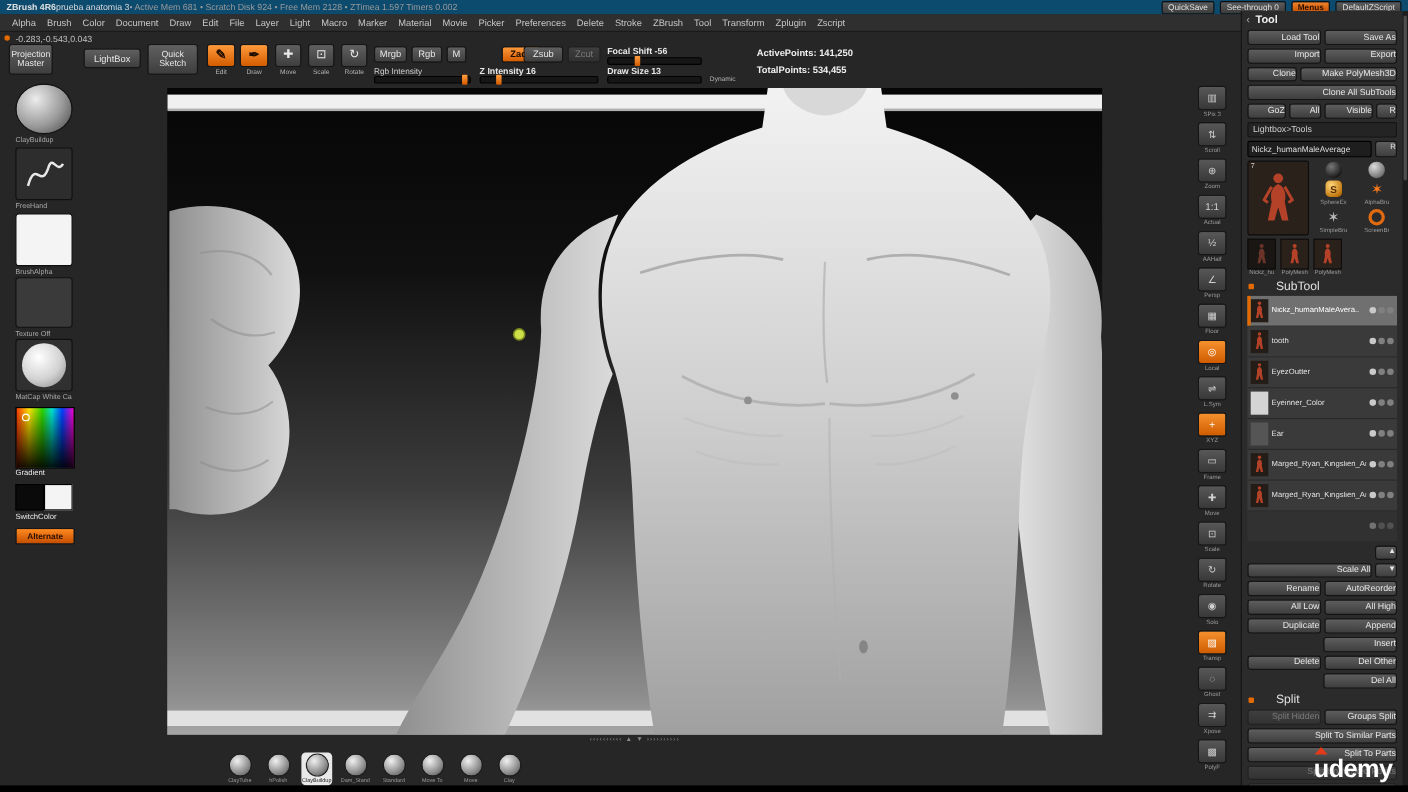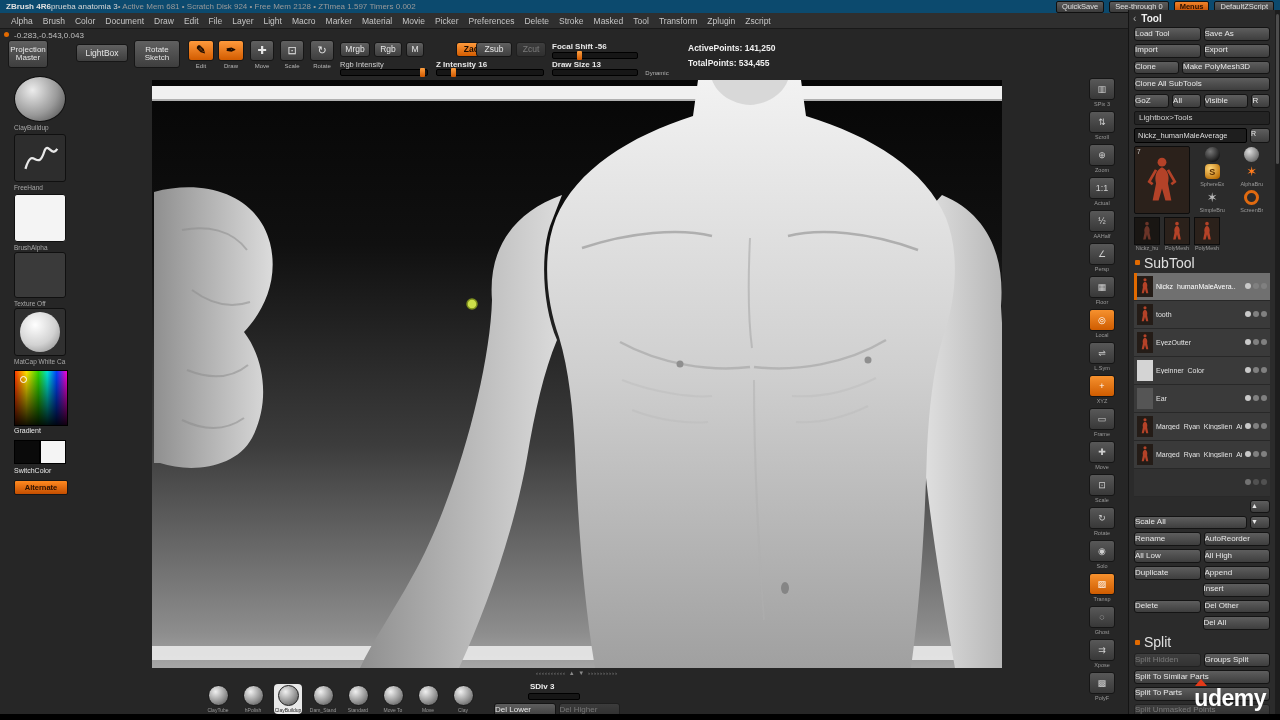--- a/index.html
+++ b/index.html
@@ -76,25 +76,25 @@
   
   .tool-panel{position:absolute;left:1128px;top:10px;width:147px;height:710px;background:#2b2b2b;
               border-left:1px solid #141414;box-sizing:border-box;padding:2px 4px;overflow:hidden;}
   .panel-scroll{position:absolute;right:0;top:10px;width:5px;height:710px;background:#1d1d1d;}
   .panel-scroll .thumb{position:absolute;left:1px;top:4px;width:3px;height:150px;background:#4d4d4d;border-radius:2px;}
   .panel-header{display:flex;align-items:center;gap:5px;margin:1px 0 3px 0;}
   .panel-header .collapse{color:#aaa;font-size:10px;}
   .panel-title{color:#f0f0f0;font-weight:bold;font-size:10px;}
   .prow{display:flex;gap:3px;margin:3px 1px;}
   .pbtn{flex:1;background:linear-gradient(#5e5e5e,#3e3e3e);border:1px solid #141414;border-radius:3px;color:#e8e8e8;
-        font-size:8px;text-align:left;padding:1.5px 0;line-height:1.1;white-space:nowrap;overflow:hidden;}
+        font-size:8px;text-align:right;padding:1.5px 0;line-height:1.1;white-space:nowrap;overflow:hidden;}
   .pbtn.sm{flex:0 0 18px;font-size:7px;}
   .pbtn.dim{opacity:.4;}
   .spacer{flex:1;}
-  .sect{display:flex;align-items:center;gap:4px;margin:4px 2px 2px 2px;font-size:14px;color:#e0e0e0;}
+  .sect{display:flex;align-items:center;gap:20px;margin:4px 2px 2px 2px;font-size:11px;color:#e0e0e0;}
   .sect .dot{width:5px;height:5px;background:#e26a00;border-radius:1px;}
   .flatbar{background:#242424;border:1px solid #141414;color:#cfcfcf;font-size:8px;padding:1.5px 4px;margin:3px 1px;border-radius:2px;}
   .toolname-row{display:flex;gap:3px;margin:3px 1px;}
   .toolname{flex:1;background:#1e1e1e;border:1px solid #000;color:#ddd;font-size:7.5px;padding:2px 3px;
             white-space:nowrap;overflow:hidden;border-radius:2px;}
   .thumb-area{display:flex;gap:4px;margin:3px 1px;}
   .big-thumb{width:54px;height:66px;background:#2b211b;border:1px solid #0d0d0d;border-radius:2px;position:relative;
              display:flex;align-items:center;justify-content:center;}
   .big-thumb .slot{position:absolute;left:2px;top:1px;font-size:6.5px;color:#cfcfcf;}
   .icon-grid{flex:1;display:grid;grid-template-columns:1fr 1fr;gap:1px 3px;align-items:center;justify-items:center;}
@@ -173,34 +173,34 @@
       <div class="menu-item">Layer</div>
       <div class="menu-item">Light</div>
       <div class="menu-item">Macro</div>
       <div class="menu-item">Marker</div>
       <div class="menu-item">Material</div>
       <div class="menu-item">Movie</div>
       <div class="menu-item">Picker</div>
       <div class="menu-item">Preferences</div>
       <div class="menu-item">Delete</div>
       <div class="menu-item">Stroke</div>
-      <div class="menu-item">Masked</div>
+      <div class="menu-item">ZBrush</div>
       <div class="menu-item">Tool</div>
       <div class="menu-item">Transform</div>
       <div class="menu-item">Zplugin</div>
       <div class="menu-item">Zscript</div>
     </div>
 
   <span class="coords-dot"></span>
   <div class="coords">-0.283,-0.543,0.043</div>
 
   <div class="toolbar">
     <div class="btn" style="left:8px;top:4px;width:40px;height:28px;font-size:8px;padding:0 4px;">Projection Master</div>
     <div class="btn" style="left:76px;top:8px;width:52px;height:18px;">LightBox</div>
-    <div class="btn" style="left:134px;top:4px;width:46px;height:28px;font-size:8px;padding:0 4px;">Rotate Sketch</div>
+    <div class="btn" style="left:134px;top:4px;width:46px;height:28px;font-size:8px;padding:0 4px;">Quick Sketch</div>
 
     <div class="btn orange" style="left:188px;top:4px;width:26px;height:21px;font-size:12px;">✎</div>
     <div class="tool-mini-label" style="left:188px;top:27px;width:26px;">Edit</div>
     <div class="btn orange" style="left:218px;top:4px;width:26px;height:21px;font-size:12px;">✒</div>
     <div class="tool-mini-label" style="left:218px;top:27px;width:26px;">Draw</div>
     <div class="btn" style="left:250px;top:4px;width:24px;height:21px;font-size:11px;">✚</div>
     <div class="tool-mini-label" style="left:250px;top:27px;width:24px;">Move</div>
     <div class="btn" style="left:280px;top:4px;width:24px;height:21px;font-size:11px;">⊡</div>
     <div class="tool-mini-label" style="left:280px;top:27px;width:24px;">Scale</div>
     <div class="btn" style="left:310px;top:4px;width:24px;height:21px;font-size:11px;">↻</div>
@@ -662,24 +662,16 @@
       <div class="bbrush">
         <div class="bthumb"></div>
         <div class="blabel">Move</div>
       </div>
       <div class="bbrush">
         <div class="bthumb"></div>
         <div class="blabel">Clay</div>
       </div>
     </div>
 
-  <div class="sdiv-block">
-    <div class="sdiv-label">SDiv 3</div>
-    <div class="slider sdiv-slider"><span class="fill" style="width:62%;"></span></div>
-    <div class="prow">
-      <div class="pbtn">Del Lower</div>
-      <div class="pbtn dim">Del Higher</div>
-    </div>
-  </div>
 
   <div class="udemy">udemy</div>
   <div class="blackbar"></div>
 </div>
 
 </body></html>

